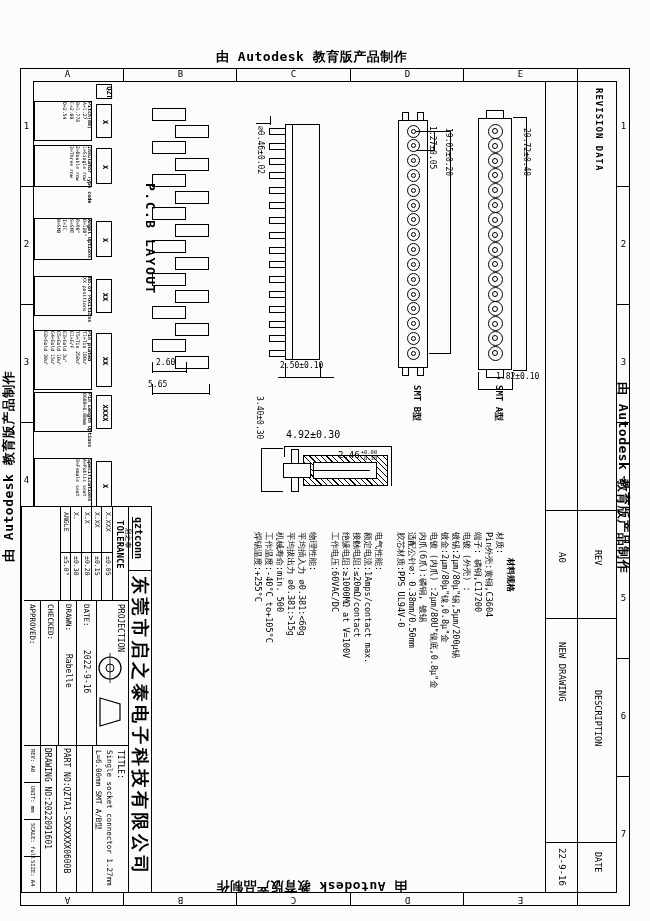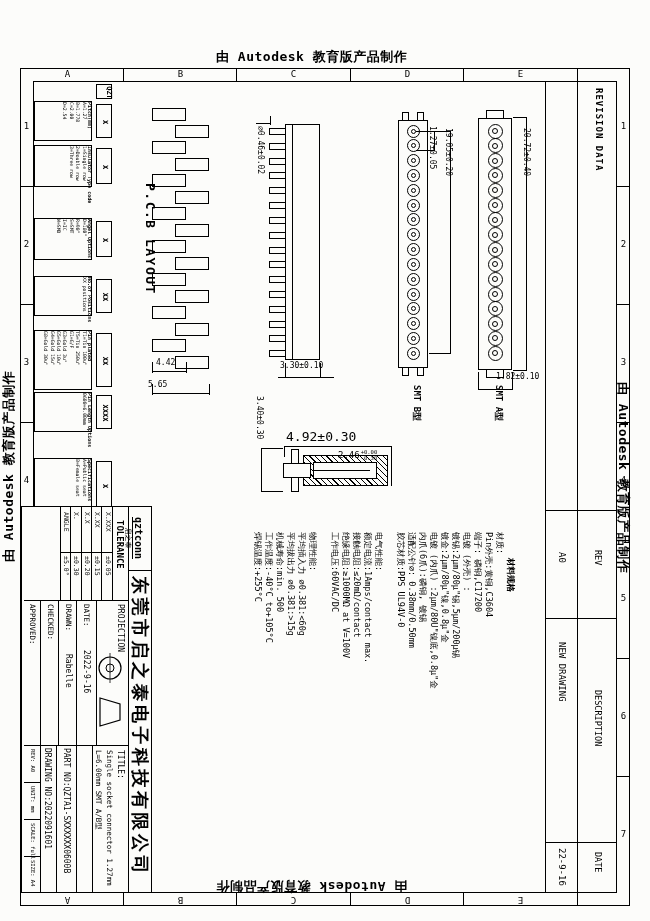--- a/index.html
+++ b/index.html
@@ -308,29 +308,29 @@
   <div class="box" style="left:486px;top:369px;width:18px;height:9px;"></div>
   <div class="vt" style="left:503px;top:385px;font-size:9px;font-weight:bold;">SMT A型</div>
 
   <div class="box hatch" style="left:303px;top:455px;width:85px;height:31px;"></div>
   <div class="box" style="left:313px;top:462px;width:64px;height:17px;background:#fcfcfa;"></div>
   <div class="box" style="left:291px;top:449px;width:8px;height:43px;background:#fcfcfa;"></div>
   <div class="box" style="left:283px;top:463px;width:28px;height:15px;background:#fcfcfa;"></div>
   <div class="ln" style="left:313px;top:470px;width:57px;height:1px;"></div>
 
   <div class="vt" style="left:264px;top:126px;font-size:8px;">∅0.46±0.02</div>
-  <div class="ht" style="left:280px;top:362px;font-size:8px;">3.30±0.10</div>
+  <div class="ht" style="left:280px;top:362px;font-size:8px;">2.50±0.10</div>
   <div class="vt" style="left:436px;top:126px;font-size:8px;">1.27±0.05</div>
   <div class="vt" style="left:452px;top:128px;font-size:8px;">19.05±0.20</div>
   <div class="vt" style="left:530px;top:128px;font-size:8px;">20.72±0.40</div>
   <div class="ht" style="left:496px;top:373px;font-size:8px;">1.82±0.10</div>
-  <div class="ht" style="left:156px;top:359px;font-size:8px;">4.42</div>
+  <div class="ht" style="left:156px;top:359px;font-size:8px;">2.60</div>
   <div class="ht" style="left:148px;top:381px;font-size:8px;">5.65</div>
   <div class="vt" style="left:263px;top:396px;font-size:8px;">3.40±0.30</div>
-  <div class="ht" style="left:286px;top:430px;font-size:13px;">4.92±0.30</div>
+  <div class="ht" style="left:286px;top:430px;font-size:10px;">4.92±0.30</div>
   <div class="ht" style="left:338px;top:450px;font-size:9px;">
     <span>2.46</span><span class="tolstack">
         <i>+0.00</i>
         <i>-0.30</i>
       </span>
   </div>
 
   <div class="rot notes" style="left:516px;top:532px;width:258px;height:268px;">
     <div class="hd">材料规格</div>
     <div id="notelines">

